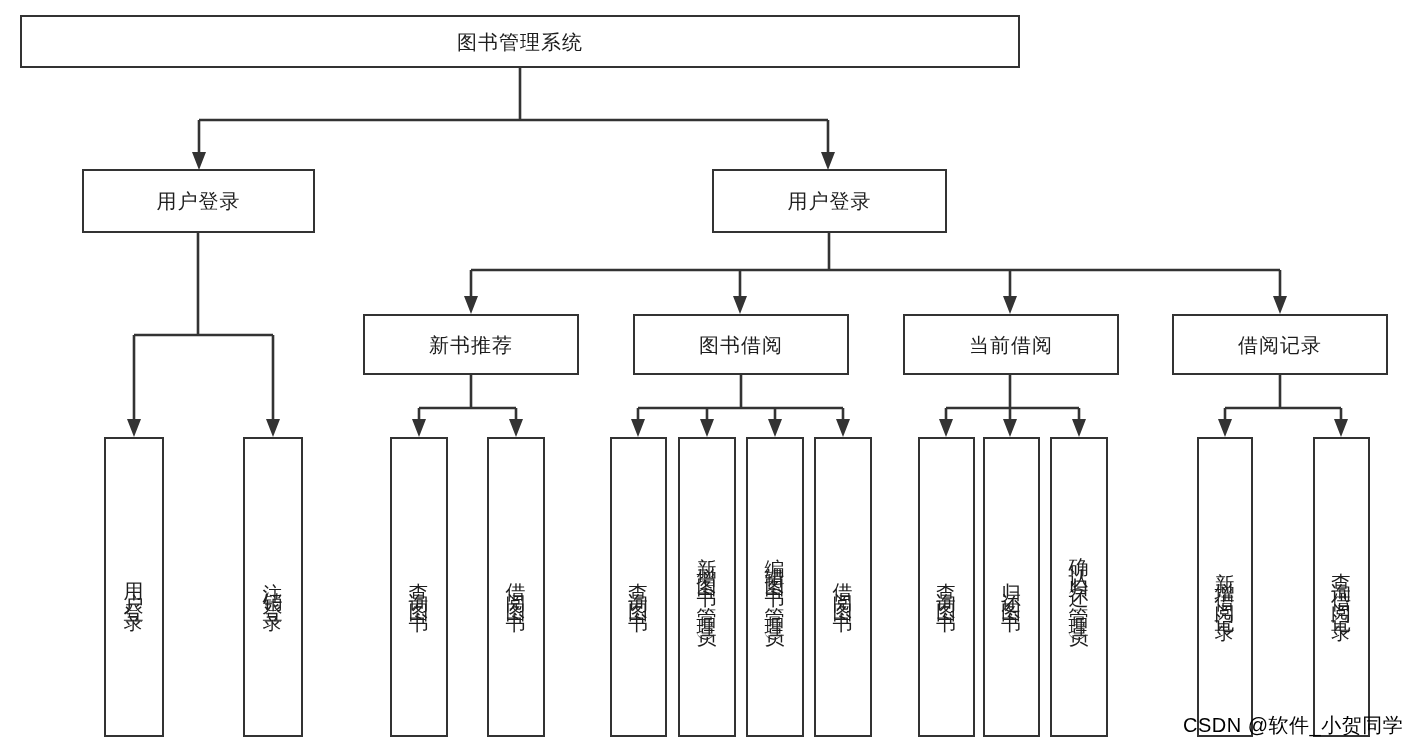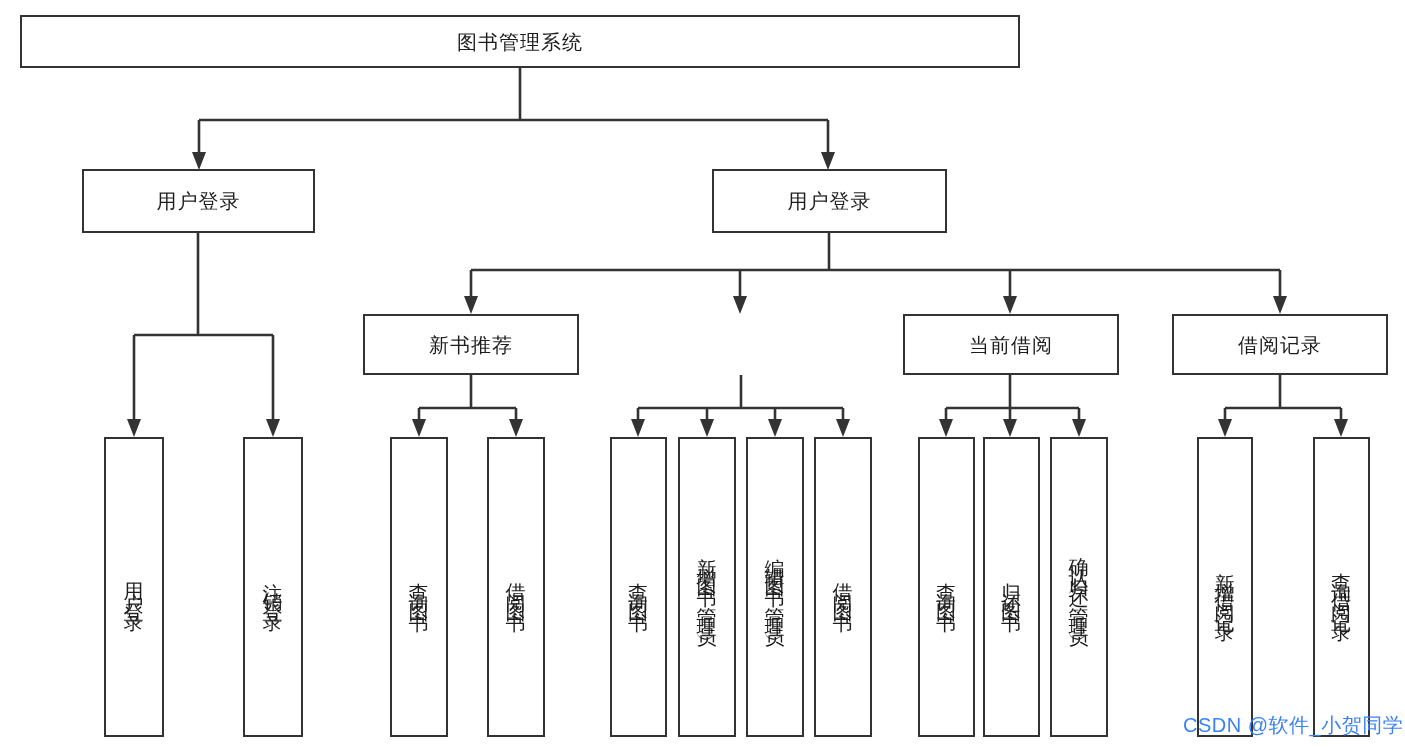--- a/index.html
+++ b/index.html
@@ -13,21 +13,21 @@
     border:2.5px solid #333333;display:flex;align-items:center;justify-content:center;
     color:#1d1d1d;font-size:20px;letter-spacing:1px;z-index:2;text-align:center;
     line-height:1.2;white-space:nowrap;
   }
   .vbox{
     writing-mode:vertical-rl;text-orientation:mixed;letter-spacing:10px;
     white-space:normal;
   }
   .watermark{
     position:absolute;left:1183px;top:712px;z-index:3;
-    color:#3b82f6;font-size:20px;letter-spacing:0.5px;white-space:nowrap;
+    color:#000000;font-size:20px;letter-spacing:0.5px;white-space:nowrap;
   }
 </style>
 </head>
 <body>
 
 <div class="stage">
 
   <svg class="connectors" width="1405" height="747" viewBox="0 0 1405 747">
 
     <g>
@@ -65,20 +65,21 @@
       <path d="M1218,419 L1232,419 L1225,437 Z M1334,419 L1348,419 L1341,437 Z" fill="#333333" stroke="none"></path>
     </g>
   </svg>
 
   <div class="box" style="left:20px;top:15px;width:1000px;height:53px;">图书管理系统</div>
 
   <div class="box" style="left:82px;top:169px;width:233px;height:64px;">用户登录</div>
   <div class="box" style="left:712px;top:169px;width:235px;height:64px;">用户登录</div>
 
   <div class="box" style="left:363px;top:314px;width:216px;height:61px;font-family:Liberation Serif, serif;">新书推荐</div>
+  <div class="box" style="left:633px;top:314px;width:216px;height:61px;">图书借阅</div>
   <div class="box" style="left:903px;top:314px;width:216px;height:61px;">当前借阅</div>
   <div class="box" style="left:1172px;top:314px;width:216px;height:61px;">借阅记录</div>
 
   <div class="box vbox" style="left:104px;top:437px;width:60px;height:300px;">用户登录</div>
   <div class="box vbox" style="left:243px;top:437px;width:60px;height:300px;">注销登录</div>
 
   <div class="box vbox" style="left:390px;top:437px;width:58px;height:300px;">查询图书</div>
   <div class="box vbox" style="left:487px;top:437px;width:58px;height:300px;">借阅图书</div>
 
   <div class="box vbox" style="left:610px;top:437px;width:57px;height:300px;">查询图书</div>

